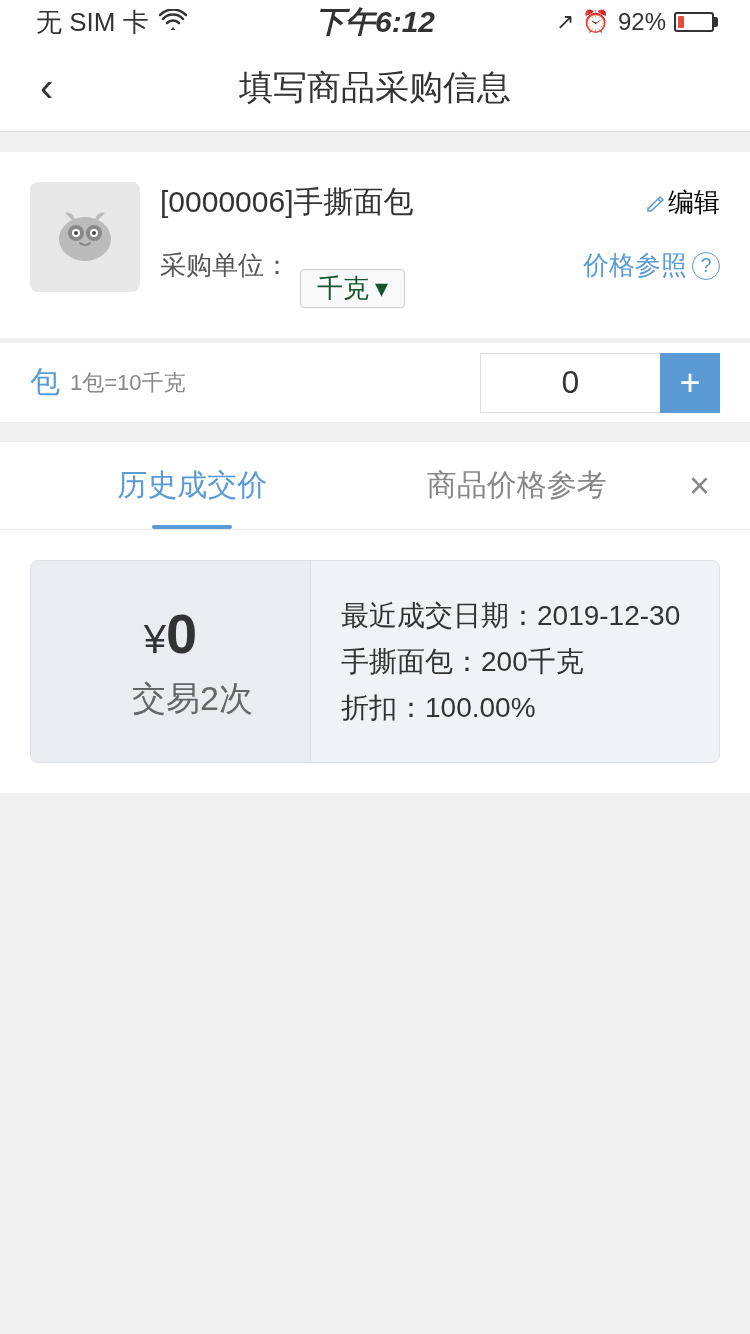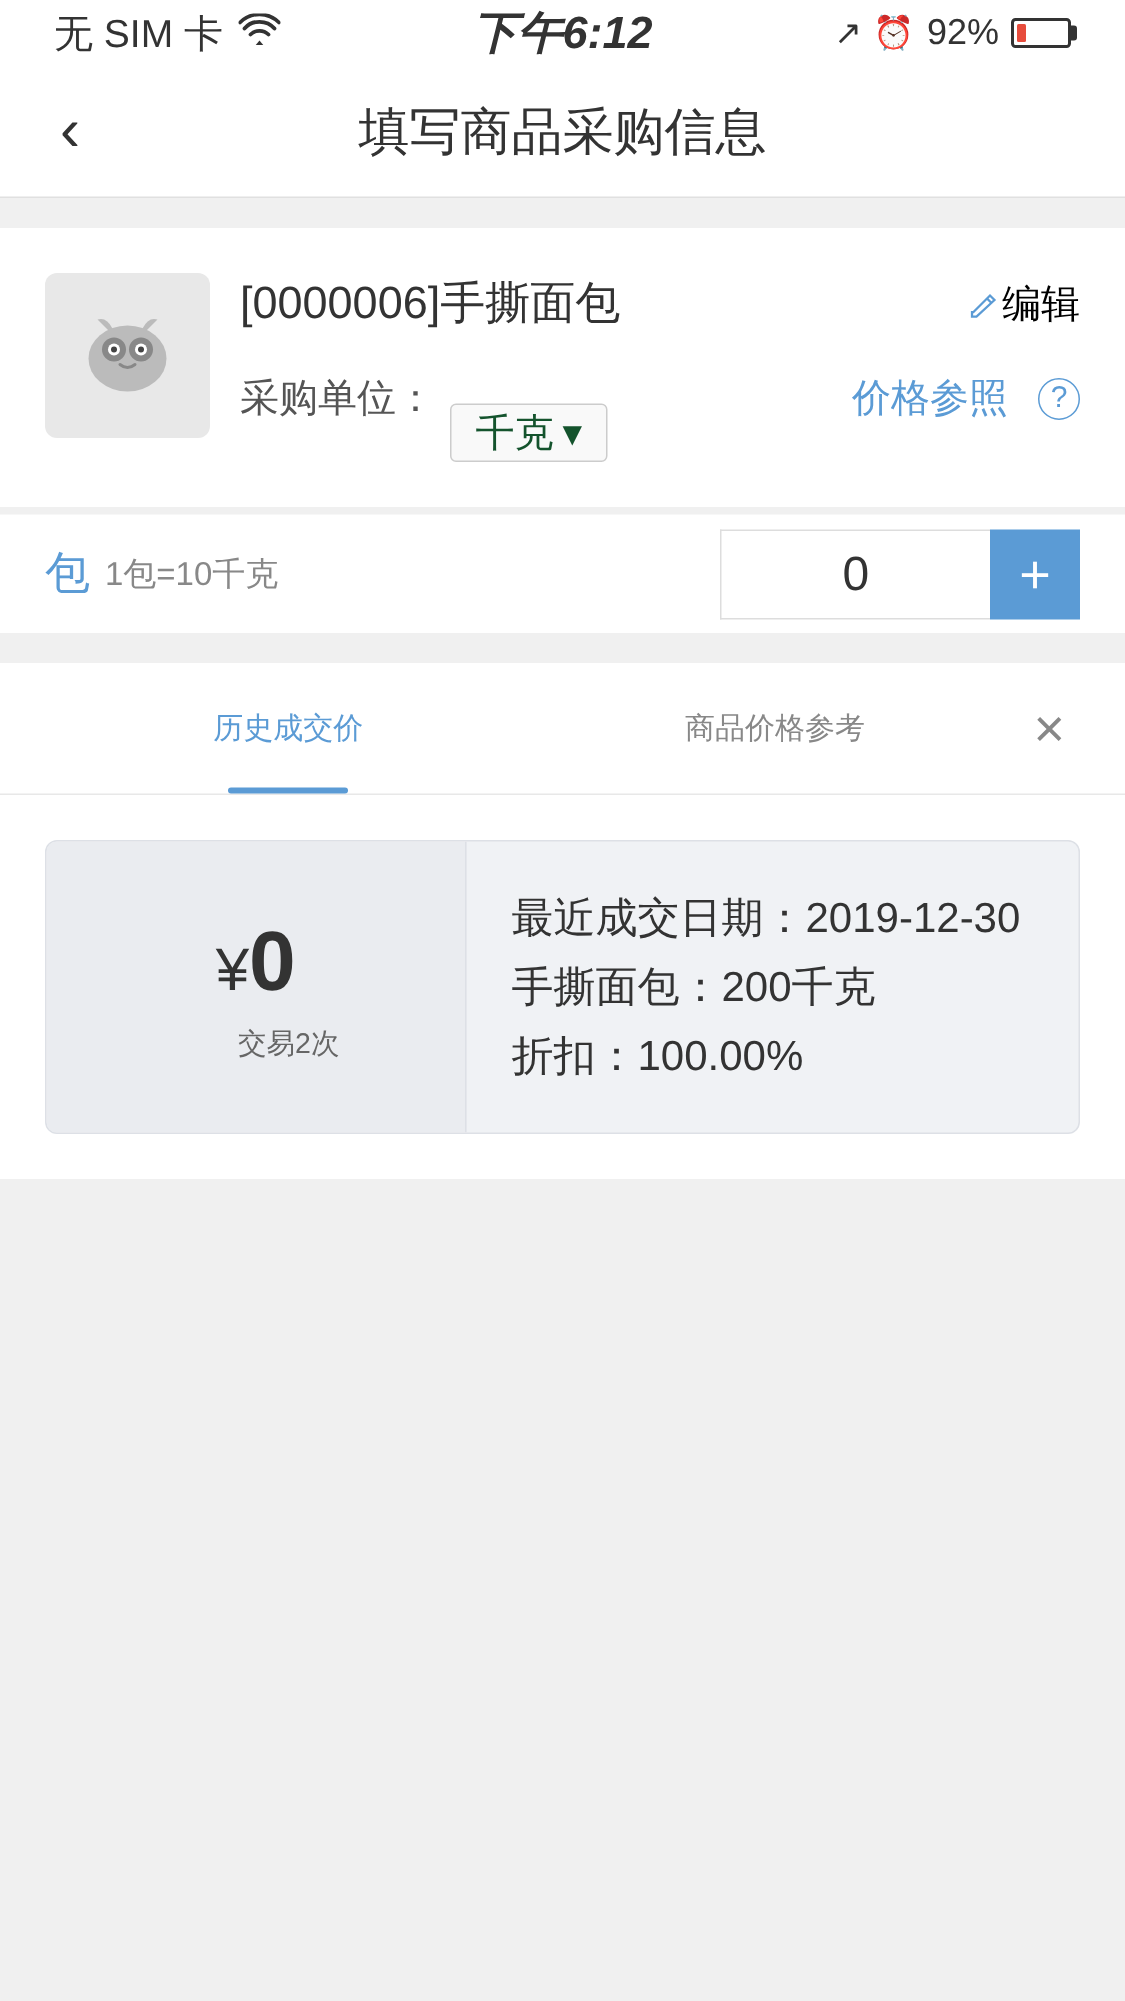--- a/index.html
+++ b/index.html
@@ -165,21 +165,21 @@
       gap: 6px;
       cursor: pointer;
       margin-top: 46px;
     }
     .price-ref-link {
       color: #5b9bd5;
       font-size: 26px;
       cursor: pointer;
       display: flex;
       align-items: center;
-      gap: 20px;
+      gap: 5px;
     }
 
     
     .quantity-section {
       background: #fff;
       margin-top: 4px;
       padding: 0 30px;
       height: 80px;
       display: flex;
       align-items: center;
@@ -239,21 +239,21 @@
       display: flex;
       align-items: center;
       border-bottom: 1px solid #e8e8e8;
       height: 88px;
       padding: 0 30px;
       position: relative;
     }
     .tab-item {
       flex: 1;
       text-align: center;
-      font-size: 20px;
+      font-size: 30px;
       color: #888;
       cursor: pointer;
       height: 100%;
       display: flex;
       align-items: center;
       justify-content: center;
       position: relative;
     }
     .tab-item.active {
       color: #5b9bd5;
@@ -296,21 +296,21 @@
       padding: 40px 20px;
       background: #eaecf0;
       border-right: 1px solid #dde0e6;
     }
     .history-price {
       font-size: 56px;
       font-weight: 600;
       color: #333;
     }
     .history-count {
-      font-size: 19px;
+      font-size: 34px;
       color: #666;
       margin-top: 10px;
       margin-left: 44px;
     }
     .history-right {
       flex: 1;
       padding: 30px 30px;
       display: flex;
       flex-direction: column;
       gap: 4px;

